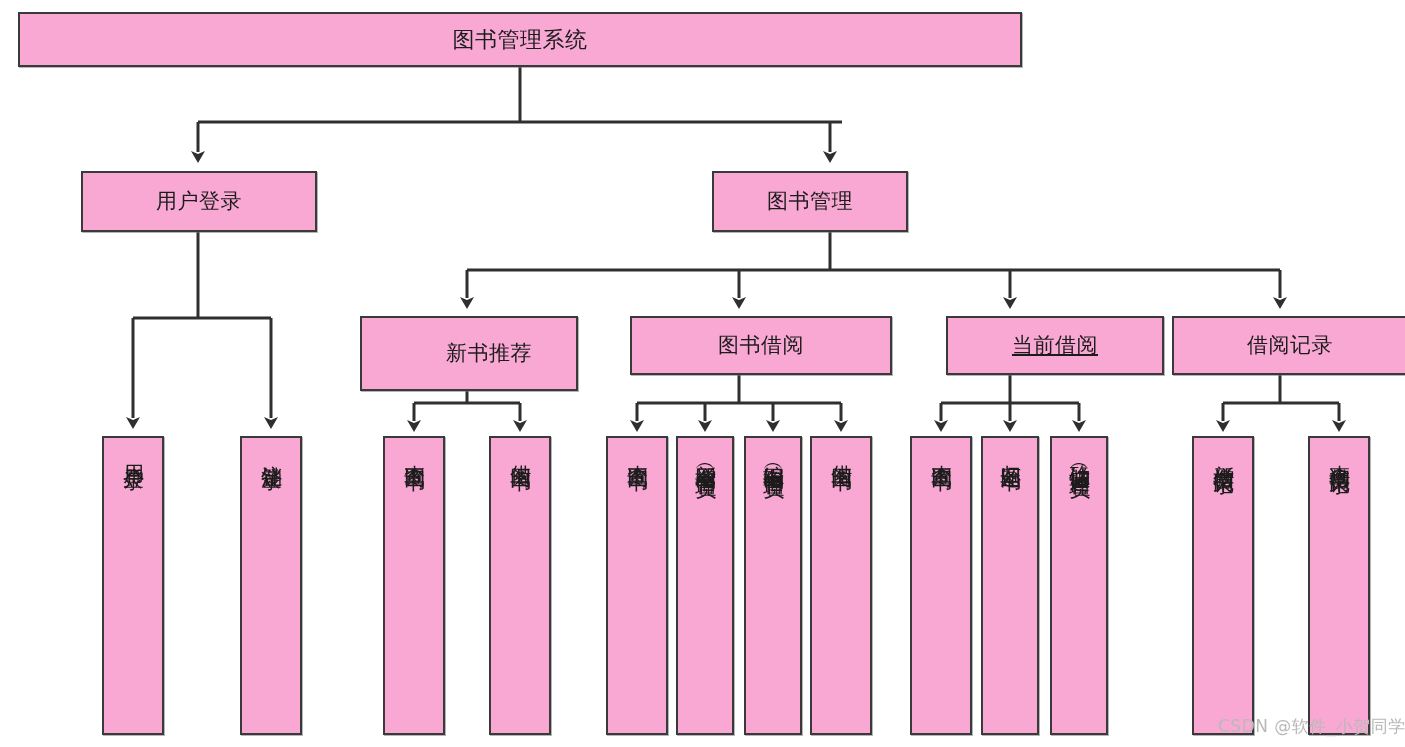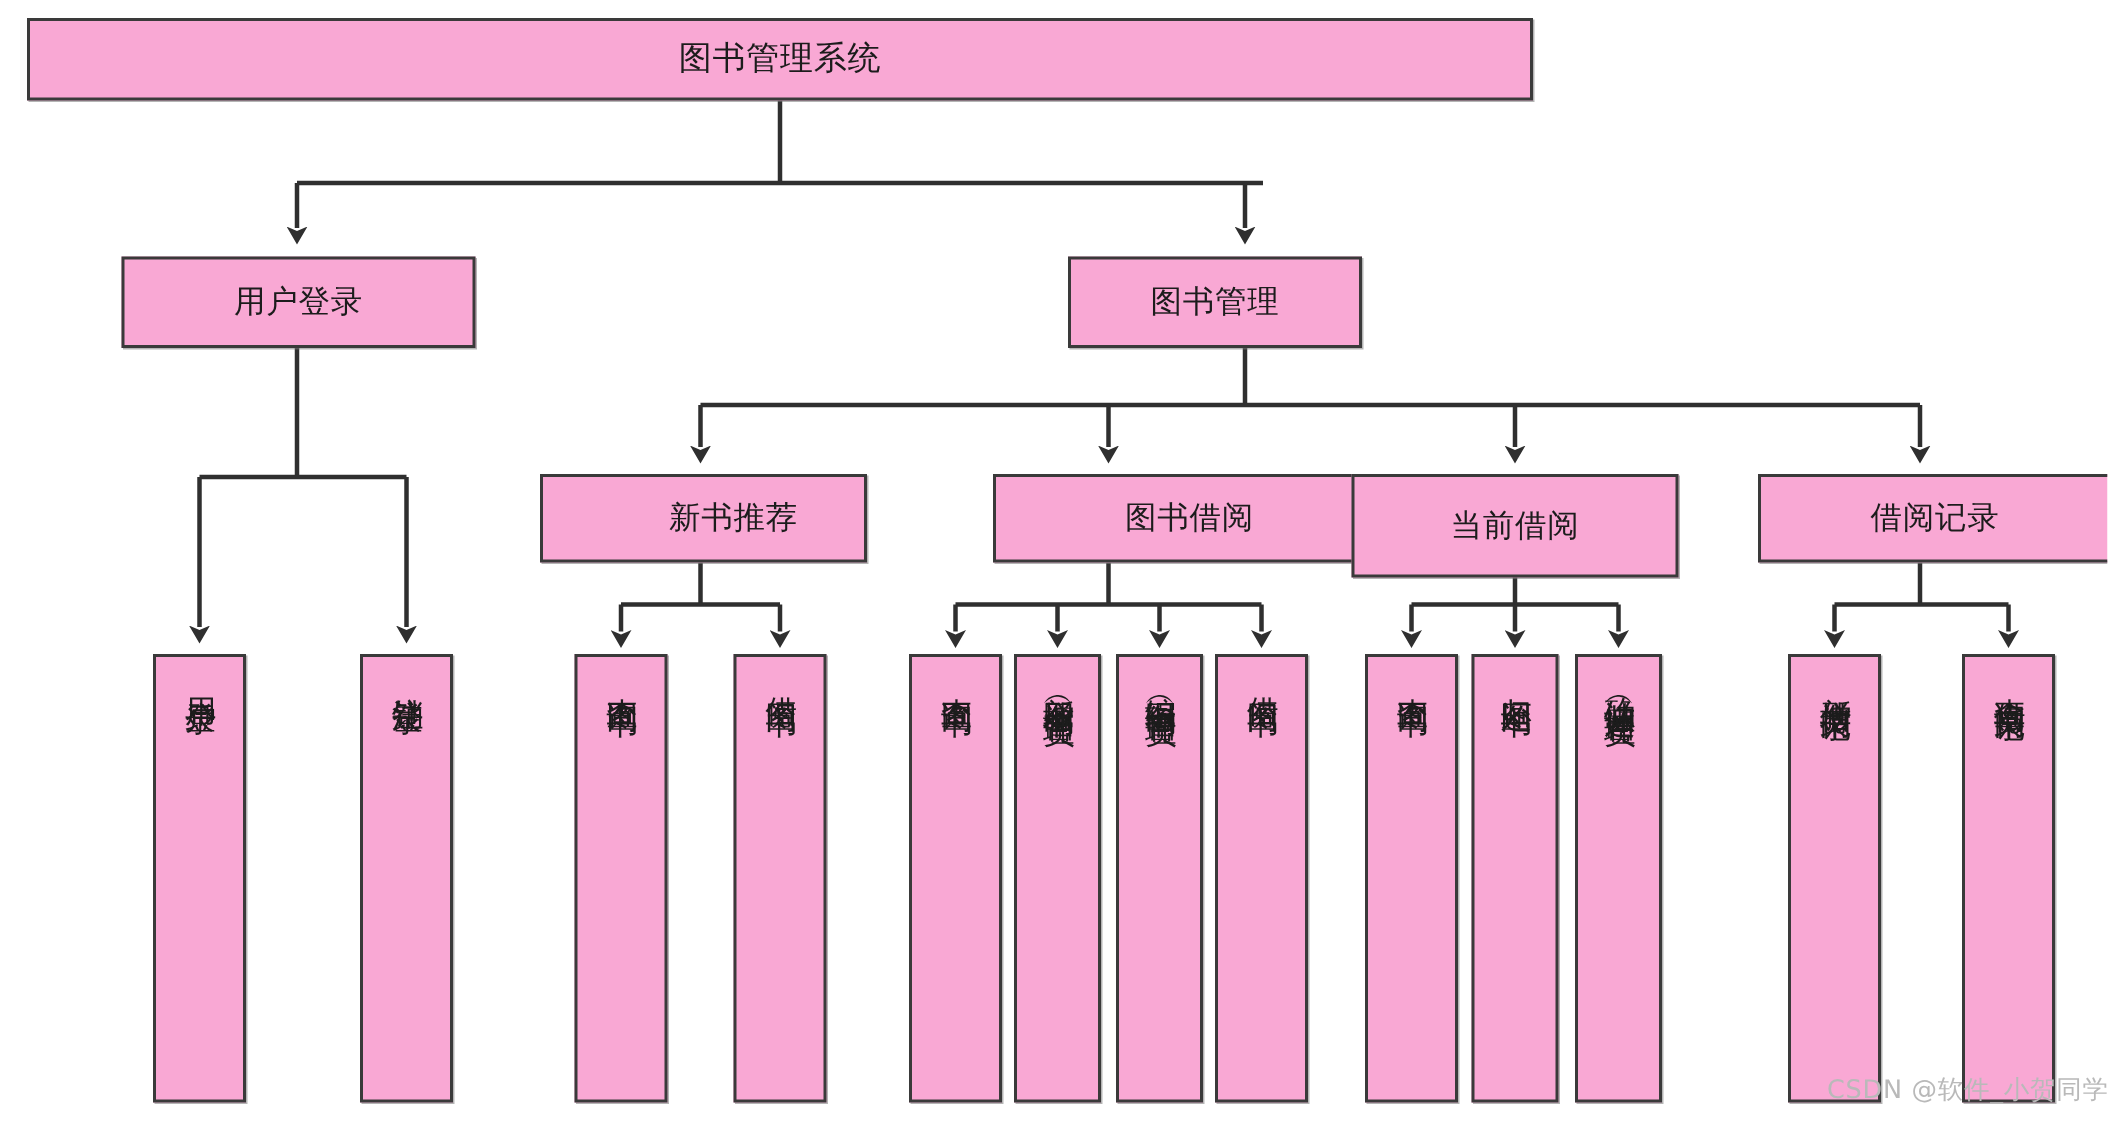--- a/index.html
+++ b/index.html
@@ -126,27 +126,27 @@
     <span class="node-label">图书管理系统</span>
   </div>
 
   <div class="node horizontal" style="left:81px; top:171px; width:236px; height:61px;">
     <span class="node-label">用户登录</span>
   </div>
   <div class="node horizontal" style="left:712px; top:171px; width:196px; height:61px;">
     <span class="node-label">图书管理</span>
   </div>
 
-  <div class="node horizontal" style="left:360px; top:316px; width:218px; height:59px;padding-left:40px;">
+  <div class="node horizontal" style="left:360px; top:316px; width:218px; height:75px;padding-left:40px;">
     <span class="node-label">新书推荐</span>
   </div>
-  <div class="node horizontal" style="left:630px; top:316px; width:262px; height:59px;margin-left:32px;">
+  <div class="node horizontal" style="left:630px; top:316px; width:262px; height:59px;">
     <span class="node-label">图书借阅</span>
   </div>
-  <div class="node horizontal" style="left:901px; top:316px; width:218px; height:69px;">
+  <div class="node horizontal" style="left:946px; top:316px; width:218px; height:59px;text-decoration:underline;">
     <span class="node-label">当前借阅</span>
   </div>
   <div class="node horizontal" style="left:1172px; top:316px; width:236px; height:59px;">
     <span class="node-label">借阅记录</span>
   </div>
 
   <div class="node vertical" style="left:102px; top:436px; width:62px; height:299px;">
     <span class="node-label">用户登录</span>
   </div>
   <div class="node vertical" style="left:240px; top:436px; width:62px; height:299px;">

